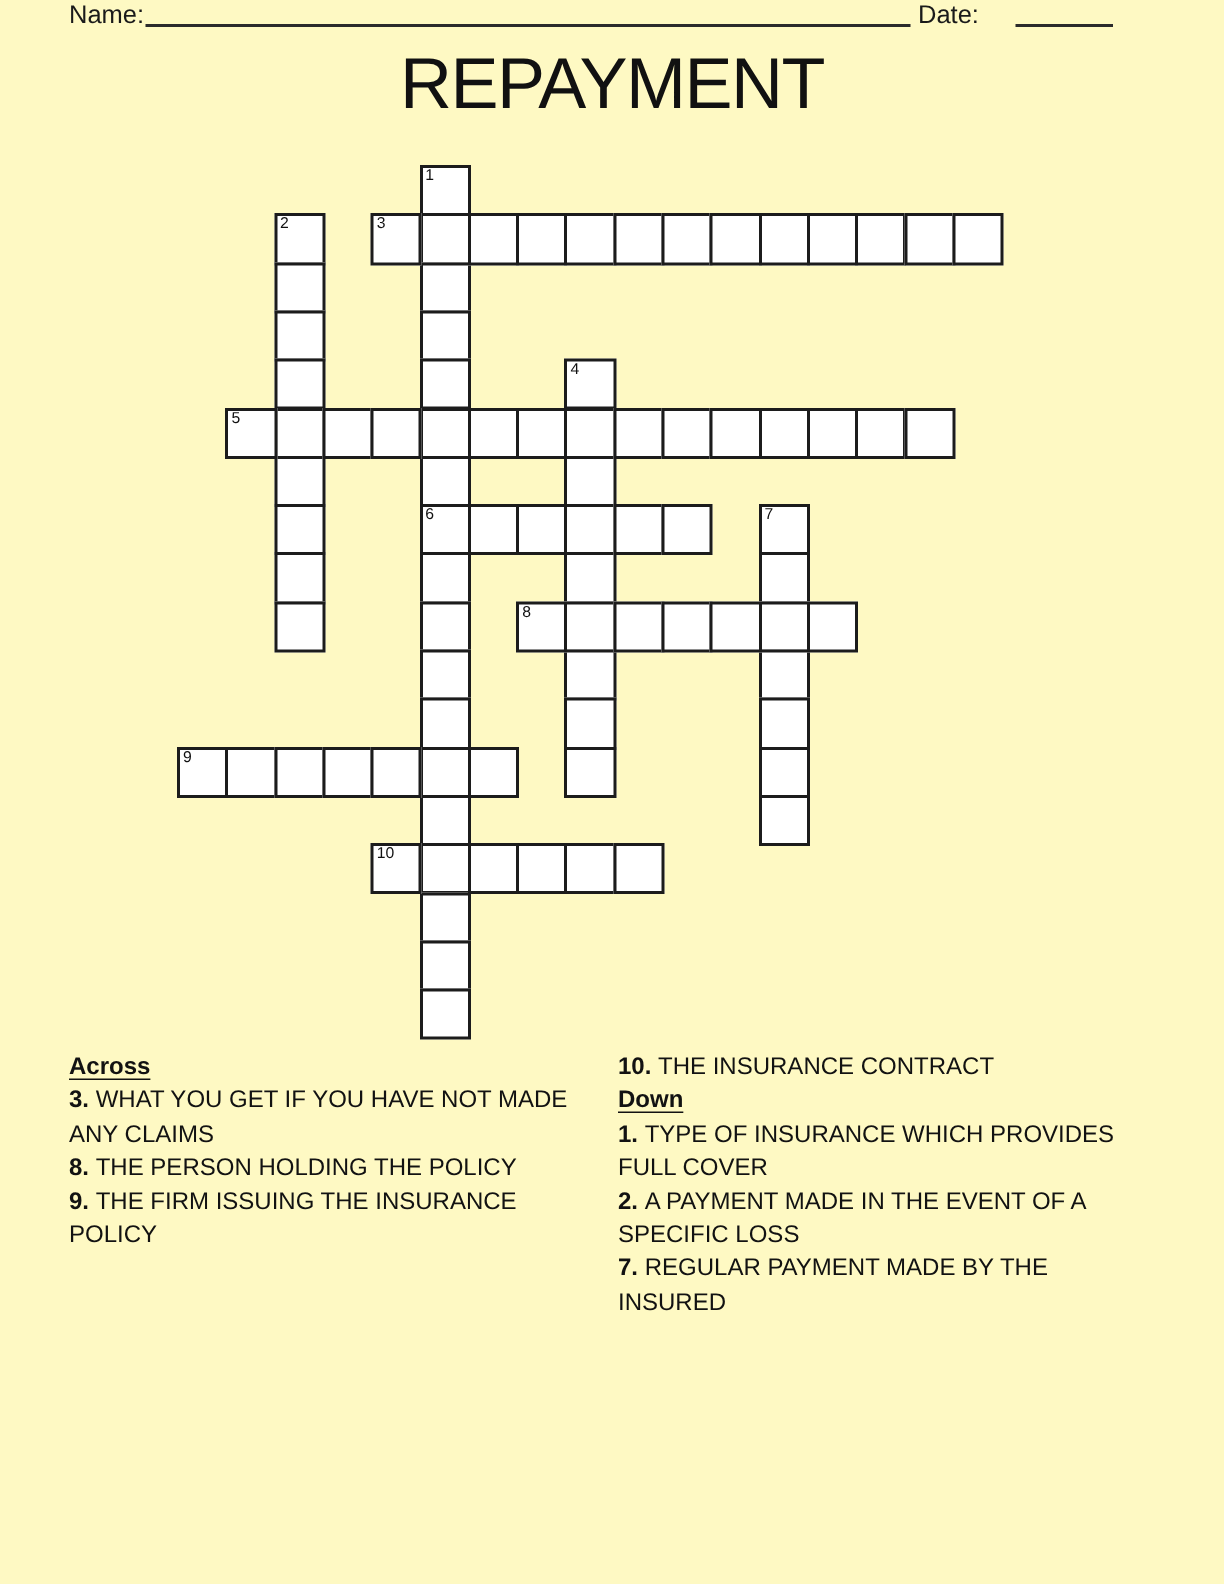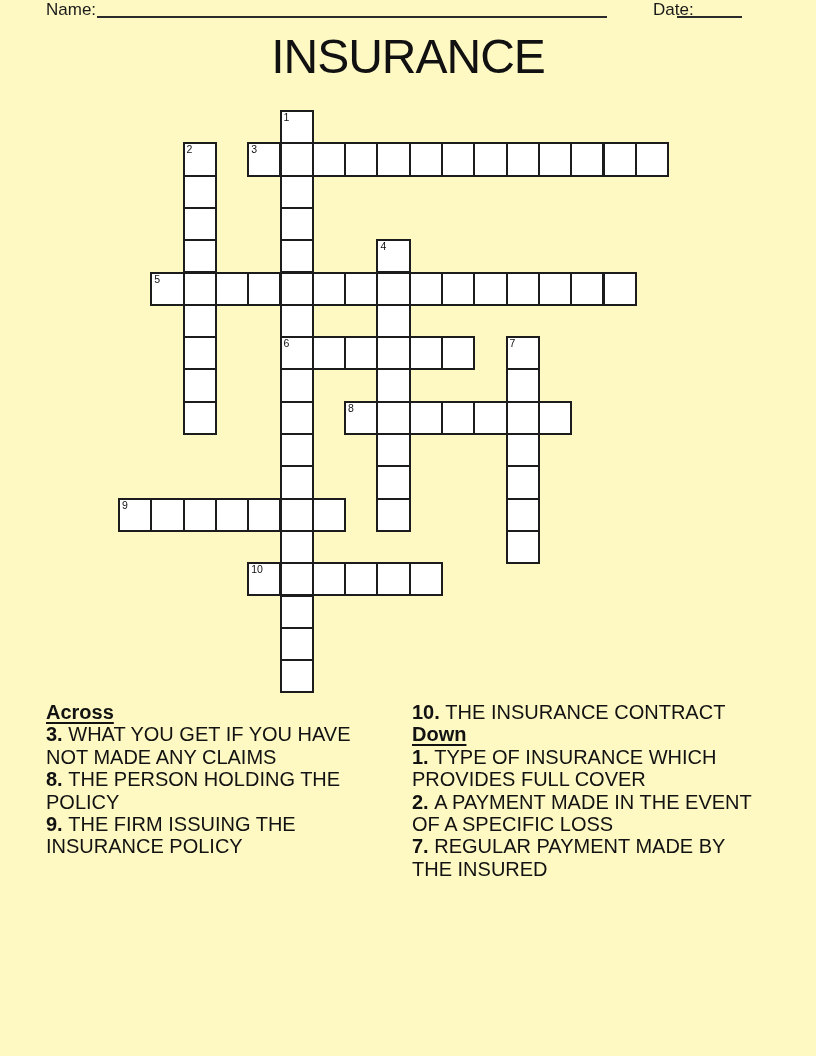--- a/index.html
+++ b/index.html
@@ -7,21 +7,21 @@
     position:relative;
     width:816px;height:1056px;
     background:#fef9c3;
     font-family:"Liberation Sans","DejaVu Sans",sans-serif;
     color:#1a1a1a;
     overflow:hidden;
   }
   
   .hdr-label{position:absolute;font-size:17px;line-height:18px;color:#1a1a1a;}
   .name-label{left:46px;top:1px;}
-  .date-label{left:653px;top:1px;text-align:right;}
+  .date-label{left:612px;top:1px;text-align:right;}
   .hdr-line{position:absolute;height:0;border-bottom:2px solid #2b2b2b;}
   .name-line{left:97px;top:16px;width:510px;}
   .date-line{left:677px;top:16px;width:65px;}
   
   .title{
     position:absolute;left:0;right:0;top:29px;
     text-align:center;
     font-size:48px;line-height:56px;letter-spacing:-1px;
     font-weight:400;color:#111;
   }
@@ -29,39 +29,39 @@
   .grid{position:absolute;left:118px;top:110px;}
   .cell{
     position:absolute;box-sizing:border-box;
     border:2px solid #1c1c1c;background:#ffffff;
   }
   .cell-num{
     position:absolute;top:0;left:2px;
     font-size:10.5px;line-height:11px;font-weight:400;color:#111;
   }
   
-  .clue-col{position:absolute;top:701px;font-size:20px;line-height:22.4px;color:#121212;}
+  .clue-col{position:absolute;top:701px;font-size:16px;line-height:22.4px;color:#121212;}
   .clue-col-left{left:46px;width:334px;}
   .clue-col-right{left:412px;width:340px;}
   .clue-heading{font-weight:700;text-decoration:underline;text-underline-offset:3px;}
   .clue-num{font-weight:700;}
   .clue-item{margin:0;}
 </style>
 </head>
 <body>
 
 <div class="page">
 
   <span class="hdr-label name-label">Name:</span>
   <div class="hdr-line name-line"></div>
 
   <span class="hdr-label date-label">Date:</span>
   <div class="hdr-line date-line"></div>
 
-  <div class="title">INSURANCE</div>
+  <div class="title">REPAYMENT</div>
 
   <div class="grid" id="grid">
       <div class="cell" style="left: 161.5px; top: 0px; width: 34.3px; height: 34.3px;">
         <span class="cell-num">1</span>
       </div>
       <div class="cell" style="left: 161.5px; top: 32.3px; width: 34.3px; height: 34.3px;"></div>
       <div class="cell" style="left: 161.5px; top: 64.6px; width: 34.3px; height: 34.3px;"></div>
       <div class="cell" style="left: 161.5px; top: 96.9px; width: 34.3px; height: 34.3px;"></div>
       <div class="cell" style="left: 161.5px; top: 129.2px; width: 34.3px; height: 34.3px;"></div>
       <div class="cell" style="left: 161.5px; top: 161.5px; width: 34.3px; height: 34.3px;"></div>

